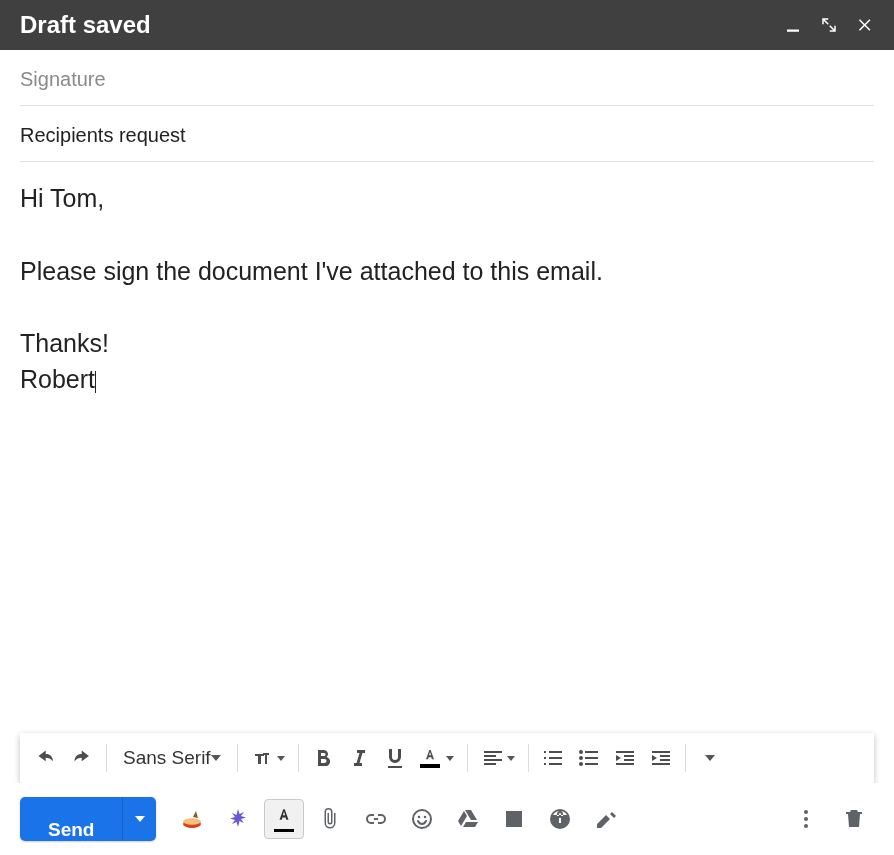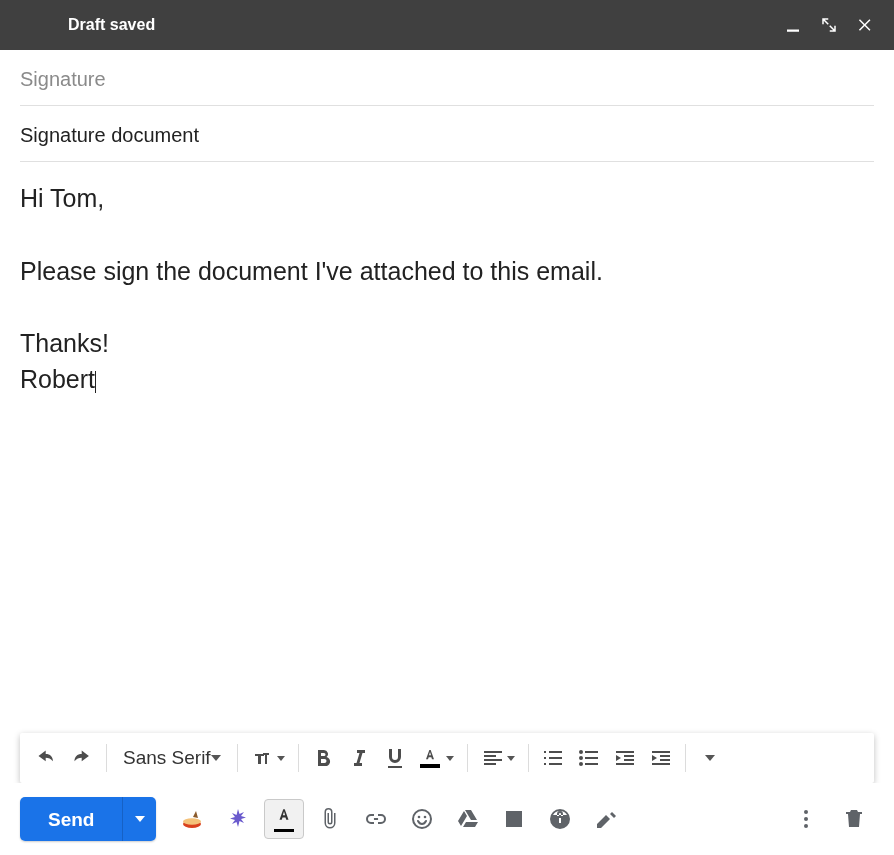--- a/index.html
+++ b/index.html
@@ -8,21 +8,21 @@
 
   
   .header {
     background:#404040;
     color:#fff;
     height:50px;
     display:flex;
     align-items:center;
     padding:0 20px 0 20px;
   }
-  .header-title { font-size:16px; font-weight:bold; flex:1;margin-left:48px; }
+  .header-title { font-size:24px; font-weight:bold; flex:1; }
   .header-icons { display:flex; gap:18px; align-items:center; }
   .header-icons .hicon { width:18px; height:18px; display:flex; align-items:center; justify-content:center; cursor:pointer; }
   .header-icons svg { fill:#fff; }
 
   
   .content { padding: 0 20px; }
   .field-row {
     border-bottom:1px solid #e0e0e0;
     padding:18px 0 14px 0;
     font-size:20px;
@@ -92,22 +92,22 @@
     height:44px;
     border-radius:5px;
     overflow:hidden;
     box-shadow: 0 1px 2px rgba(0,0,0,0.2);
   }
   .send-main {
     background:#1a73e8;
     color:#fff;
     font-size:19px;
     font-weight:bold;
-    padding:12px 28px;
-    display:flex; align-items:flex-start;
+    padding:0 28px;
+    display:flex; align-items:flex-end;
     cursor:pointer;
   }
   .send-split {
     background:#1a73e8;
     width:34px;
     display:flex; align-items:center; justify-content:center;
     cursor:pointer;
     border-left:1px solid rgba(0,0,0,0.15);
   }
   .send-split .chev { border-top-color:#fff; }
@@ -158,21 +158,21 @@
         </svg>
     </div>
   </div>
 </div>
 
 <div class="content">
   <div class="field-row recipients">
     <span>Signature</span>
   </div>
   <div class="field-row subject">
-    <span>Signature document</span>
+    <span>Recipients request</span>
   </div>
   <div class="body-area"><span>Hi Tom,</span>
 
 <span>Please sign the document I've attached to this email.</span>
 
 <span>Thanks!</span>
 <span>Robert</span><span class="cursor-caret"></span></div>
 </div>
 
 <div class="fmt-toolbar">

